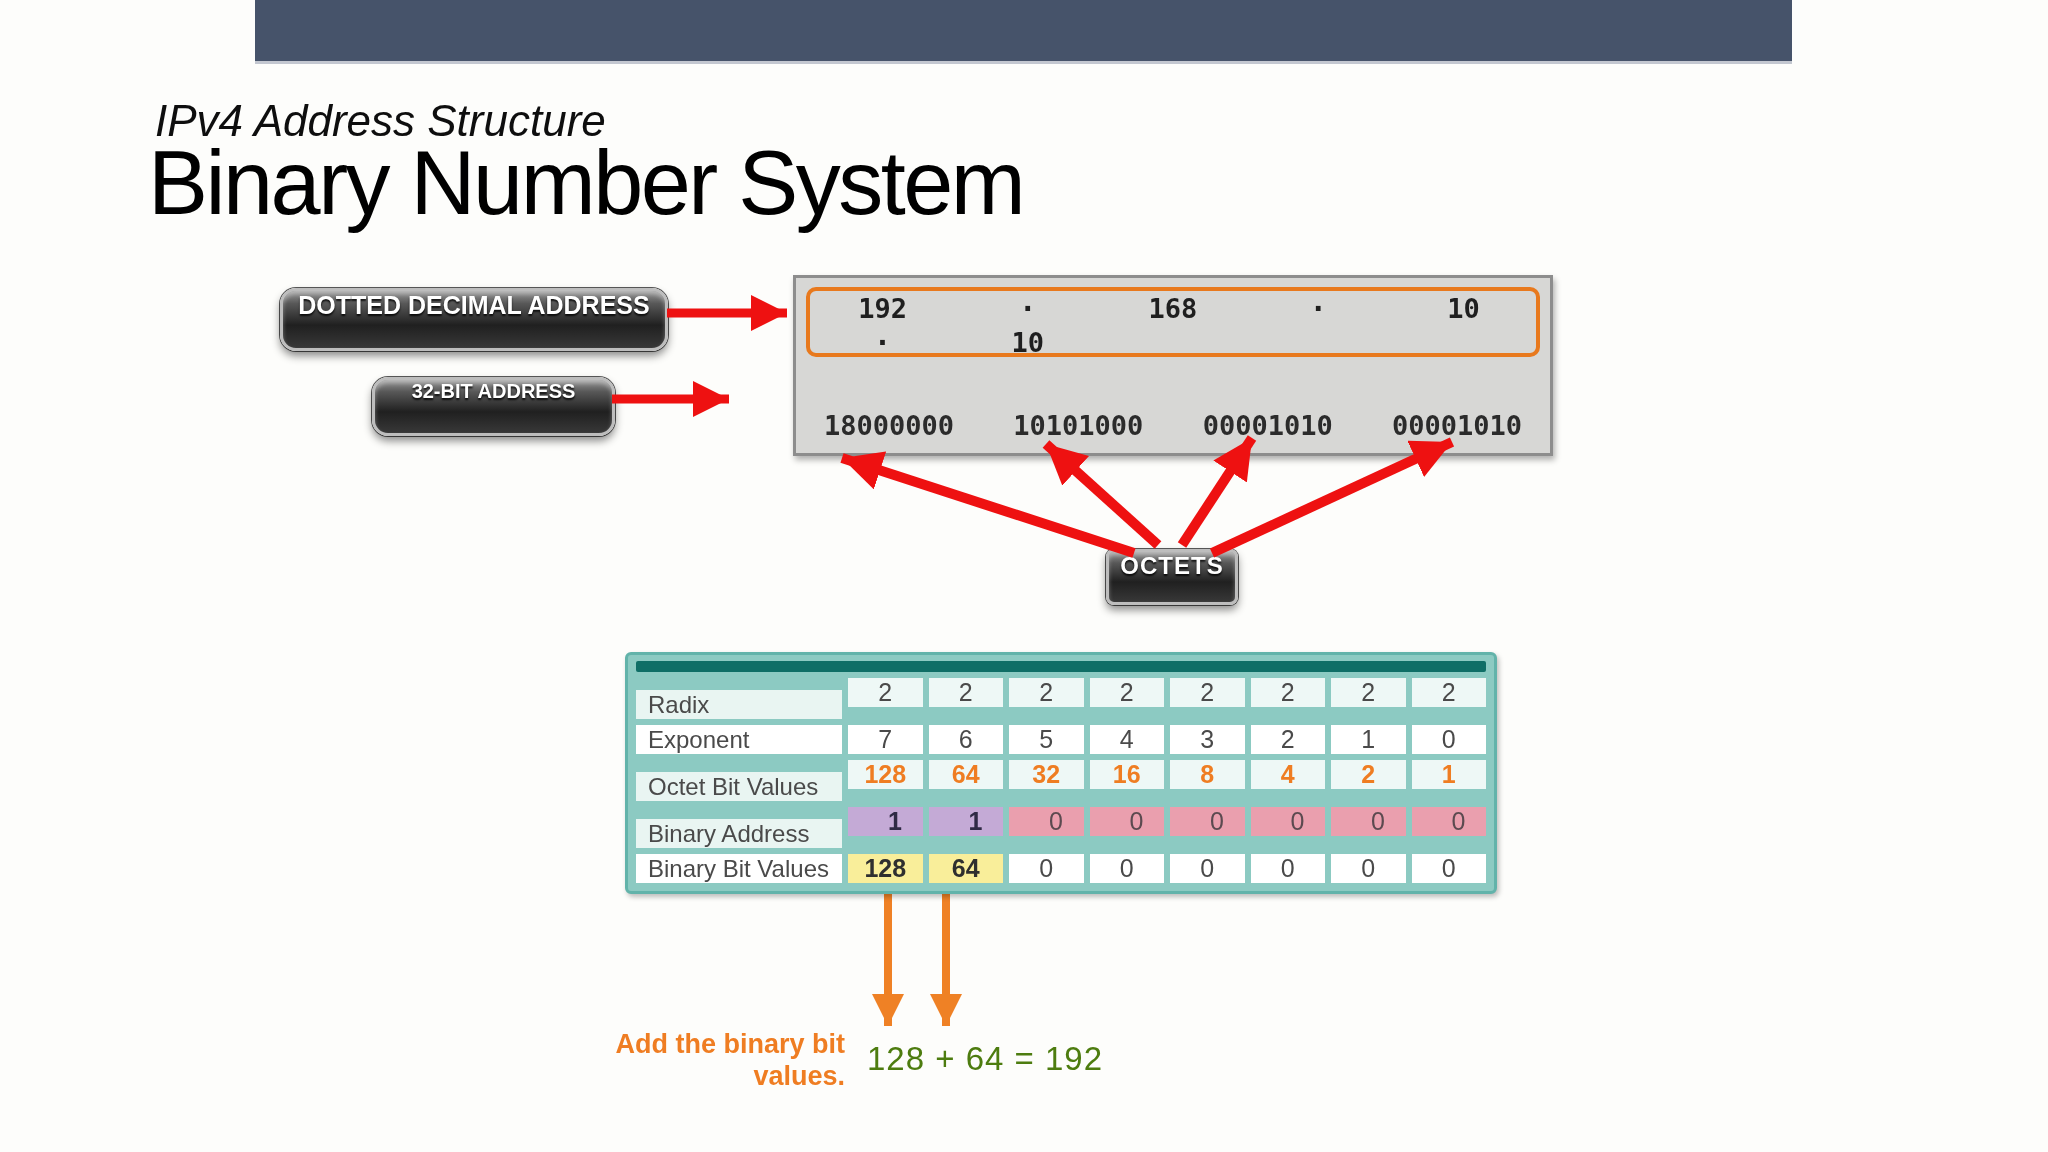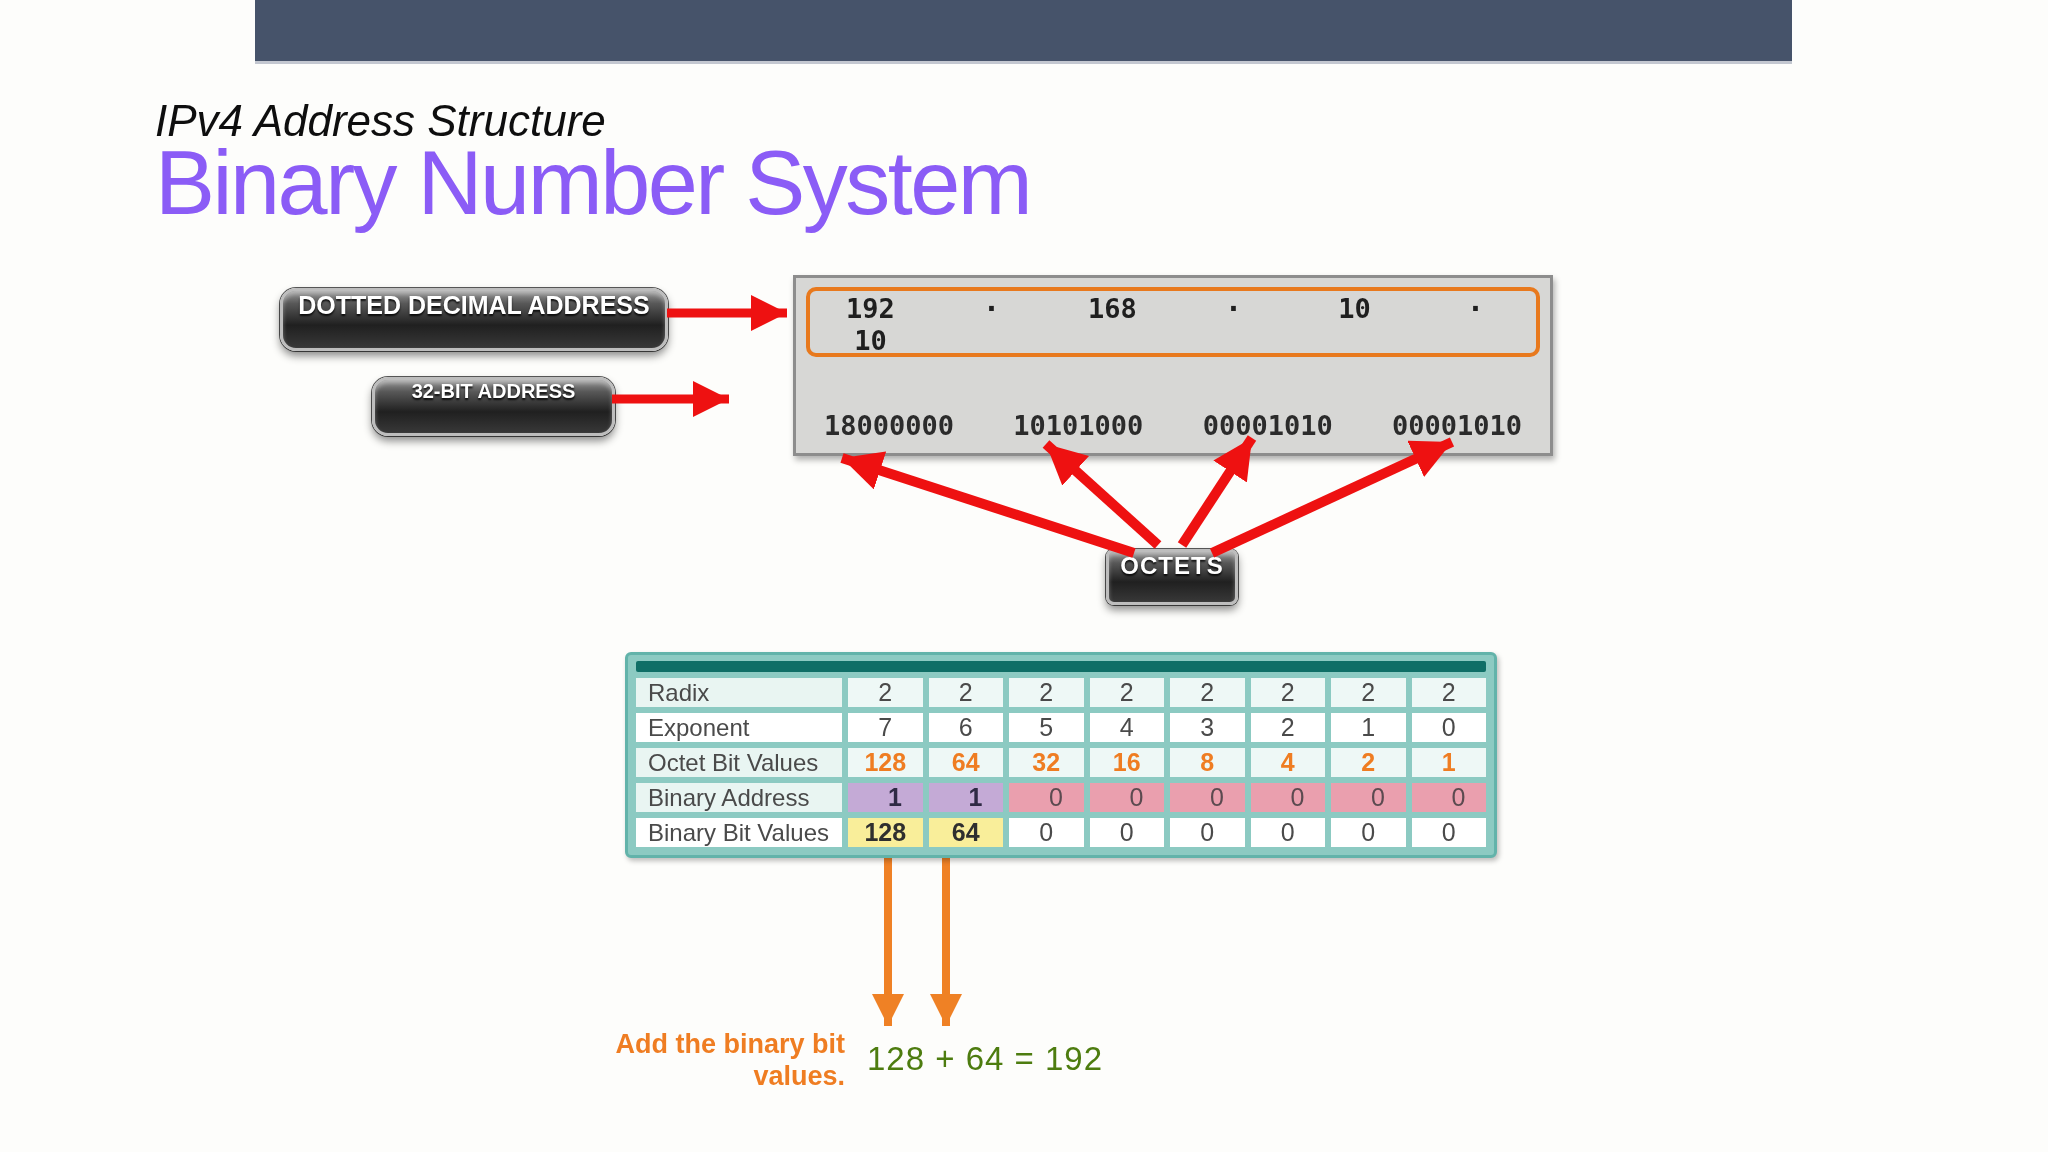--- a/index.html
+++ b/index.html
@@ -19,56 +19,56 @@
     --orange-border:#e8791d;
   }
   html,body{margin:0;padding:0;}
   body{background:#fdfdfb;font-family:"Liberation Sans",sans-serif;}
   .slide{position:relative;width:2048px;height:1152px;background:#fdfdfb;overflow:hidden;}
 
   .top-bar{position:absolute;left:255px;top:0;width:1537px;height:61px;
     background:var(--header-bar);border-bottom:3px solid #c3c7d0;}
 
   .kicker{position:absolute;left:155px;top:96px;font-size:44px;color:#0e0e0e;white-space:nowrap;font-style:italic;}
-  .main-title{position:absolute;left:155px;top:132px;font-size:90px;letter-spacing:-2.5px;
-    color:#8b5cf6;white-space:nowrap;}
+  .main-title{position:absolute;left:148px;top:132px;font-size:90px;letter-spacing:-2.5px;
+    color:#000000;white-space:nowrap;}
 
   .pill{position:absolute;display:flex;justify-content:center;
     background:linear-gradient(180deg,#979797 0%,#585858 22%,#202020 60%,#383838 100%);
     border:3px solid #bdbdbd;border-radius:16px;
     box-shadow:0 5px 8px rgba(0,0,0,.45),0 0 0 1px #5a5a5a,inset 0 3px 4px rgba(255,255,255,.35);
     color:#fff;font-weight:bold;text-shadow:0 2px 2px rgba(0,0,0,.85);white-space:nowrap;}
   .pill-dotted{left:280px;top:288px;width:382px;height:57px;font-size:25px;}
   .pill-32bit{left:372px;top:377px;width:237px;height:53px;font-size:20px;}
   .pill-octets{left:1106px;top:549px;width:126px;height:50px;font-size:24px;border-radius:8px;letter-spacing:1px;}
 
   .gray-box{position:absolute;left:793px;top:275px;width:760px;height:181px;
     background:var(--box-gray);border:3px solid var(--box-border);box-sizing:border-box;
     box-shadow:2px 4px 6px rgba(0,0,0,.3);}
   .orange-box{position:absolute;left:10px;top:9px;right:10px;height:62px;
     border:4px solid var(--orange-border);border-radius:10px;
-    display:grid;grid-template-columns:repeat(6,1fr);align-items:center;}
+    display:grid;grid-template-columns:repeat(5,1fr);align-items:center;}
   .addr-num,.addr-dot{font-family:"DejaVu Sans Mono",monospace;font-weight:bold;
     font-size:27px;color:#1f1f1f;text-align:center;}
   .addr-dot{font-size:29px;}
   .binary-row{position:absolute;left:0;right:0;top:127px;height:40px;
     display:flex;justify-content:space-between;align-items:center;padding:0 28px;}
   .bin-octet{font-family:"DejaVu Sans Mono",monospace;font-weight:bold;font-size:27px;color:#2b2b2b;}
 
   .arrow-layer{position:absolute;left:0;top:0;pointer-events:none;}
 
   .ip-table{position:absolute;left:625px;top:652px;width:872px;box-sizing:border-box;
     background:var(--table-frame);border:3px solid var(--table-border);border-radius:6px;
     padding:6px 8px 8px 8px;box-shadow:2px 3px 5px rgba(0,0,0,.25);}
   .table-topbar{height:11px;background:var(--table-topbar);border-radius:2px;margin-bottom:6px;}
   .table-grid{display:grid;grid-template-columns:206px repeat(8,1fr);gap:6px;}
   .t-cell{height:29px;display:flex;align-items:center;justify-content:center;
     font-size:25px;color:#4a4a4a;background:#fff;}
   .t-label{justify-content:flex-start;padding-left:12px;font-size:24px;box-sizing:border-box;}
-  .bg-tint{background:var(--cell-tint);}
+  .bg-tint{background:var(--cell-tint);margin-top:12px;}
   .bg-tint2{background:var(--cell-tint2);}
   .bg-purple{background:var(--cell-purple);color:#2f2a45;font-weight:bold;
     justify-content:flex-start;padding-left:40px;box-sizing:border-box;}
   .bg-pink{background:var(--cell-pink);color:#5c4a50;
     justify-content:flex-start;padding-left:40px;box-sizing:border-box;}
   .bg-yellow{background:var(--cell-yellow);color:#2f2f2f;font-weight:bold;}
   .fg-orange{color:var(--accent-orange);font-weight:bold;}
 
   .instruction{position:absolute;left:540px;top:1028px;width:305px;text-align:right;
     font-size:27px;font-weight:bold;color:var(--accent-orange);line-height:1.2;}

